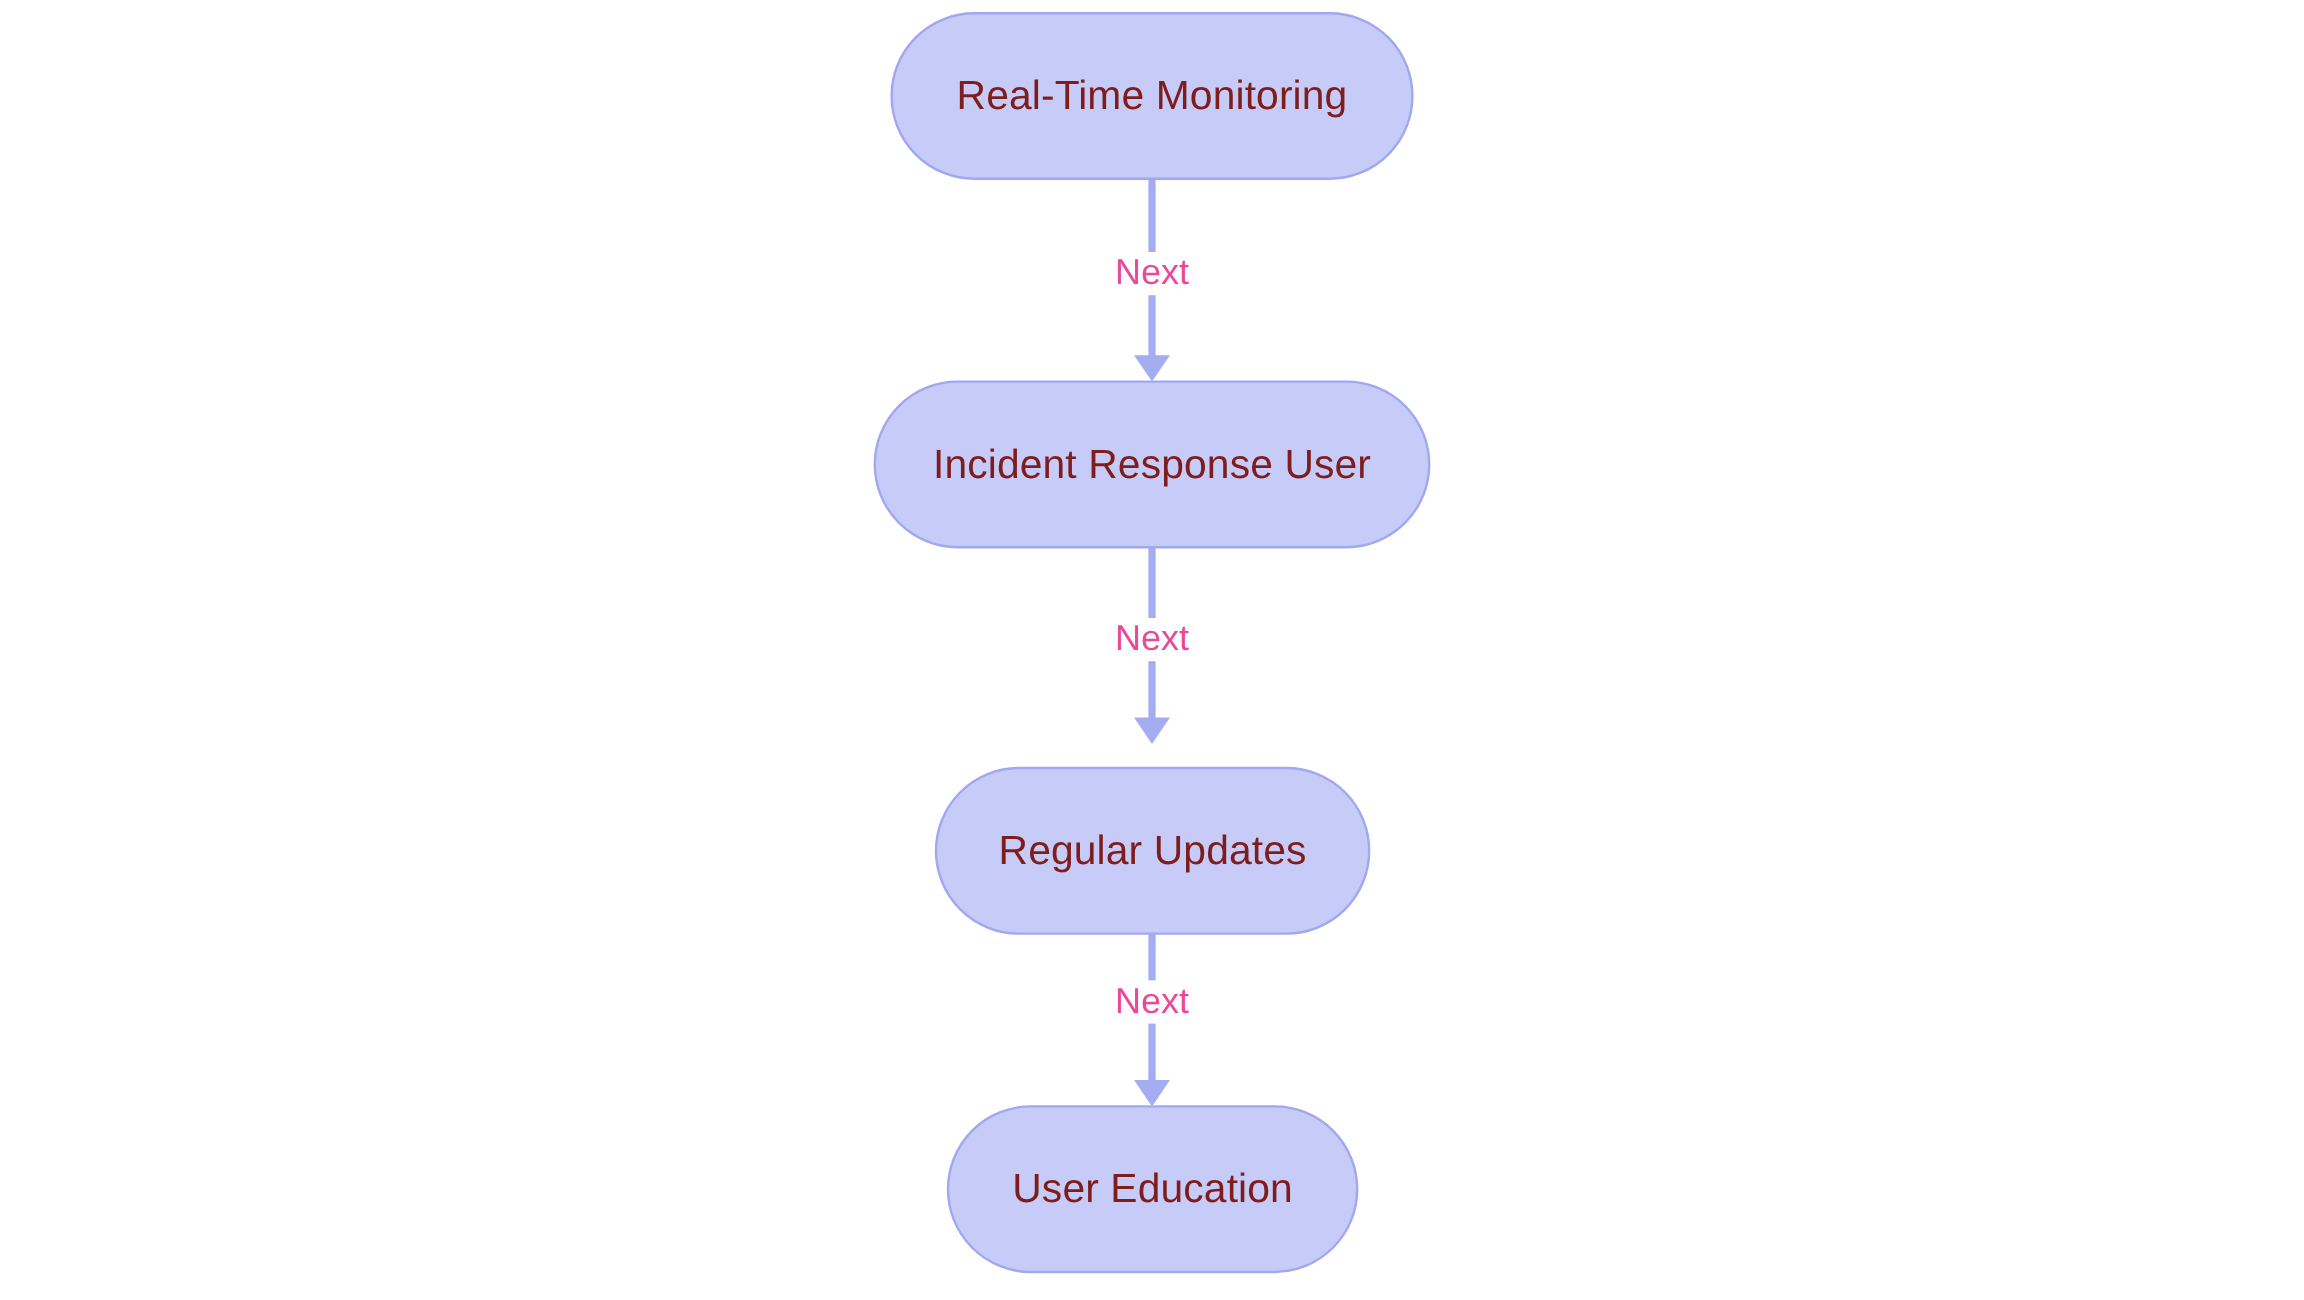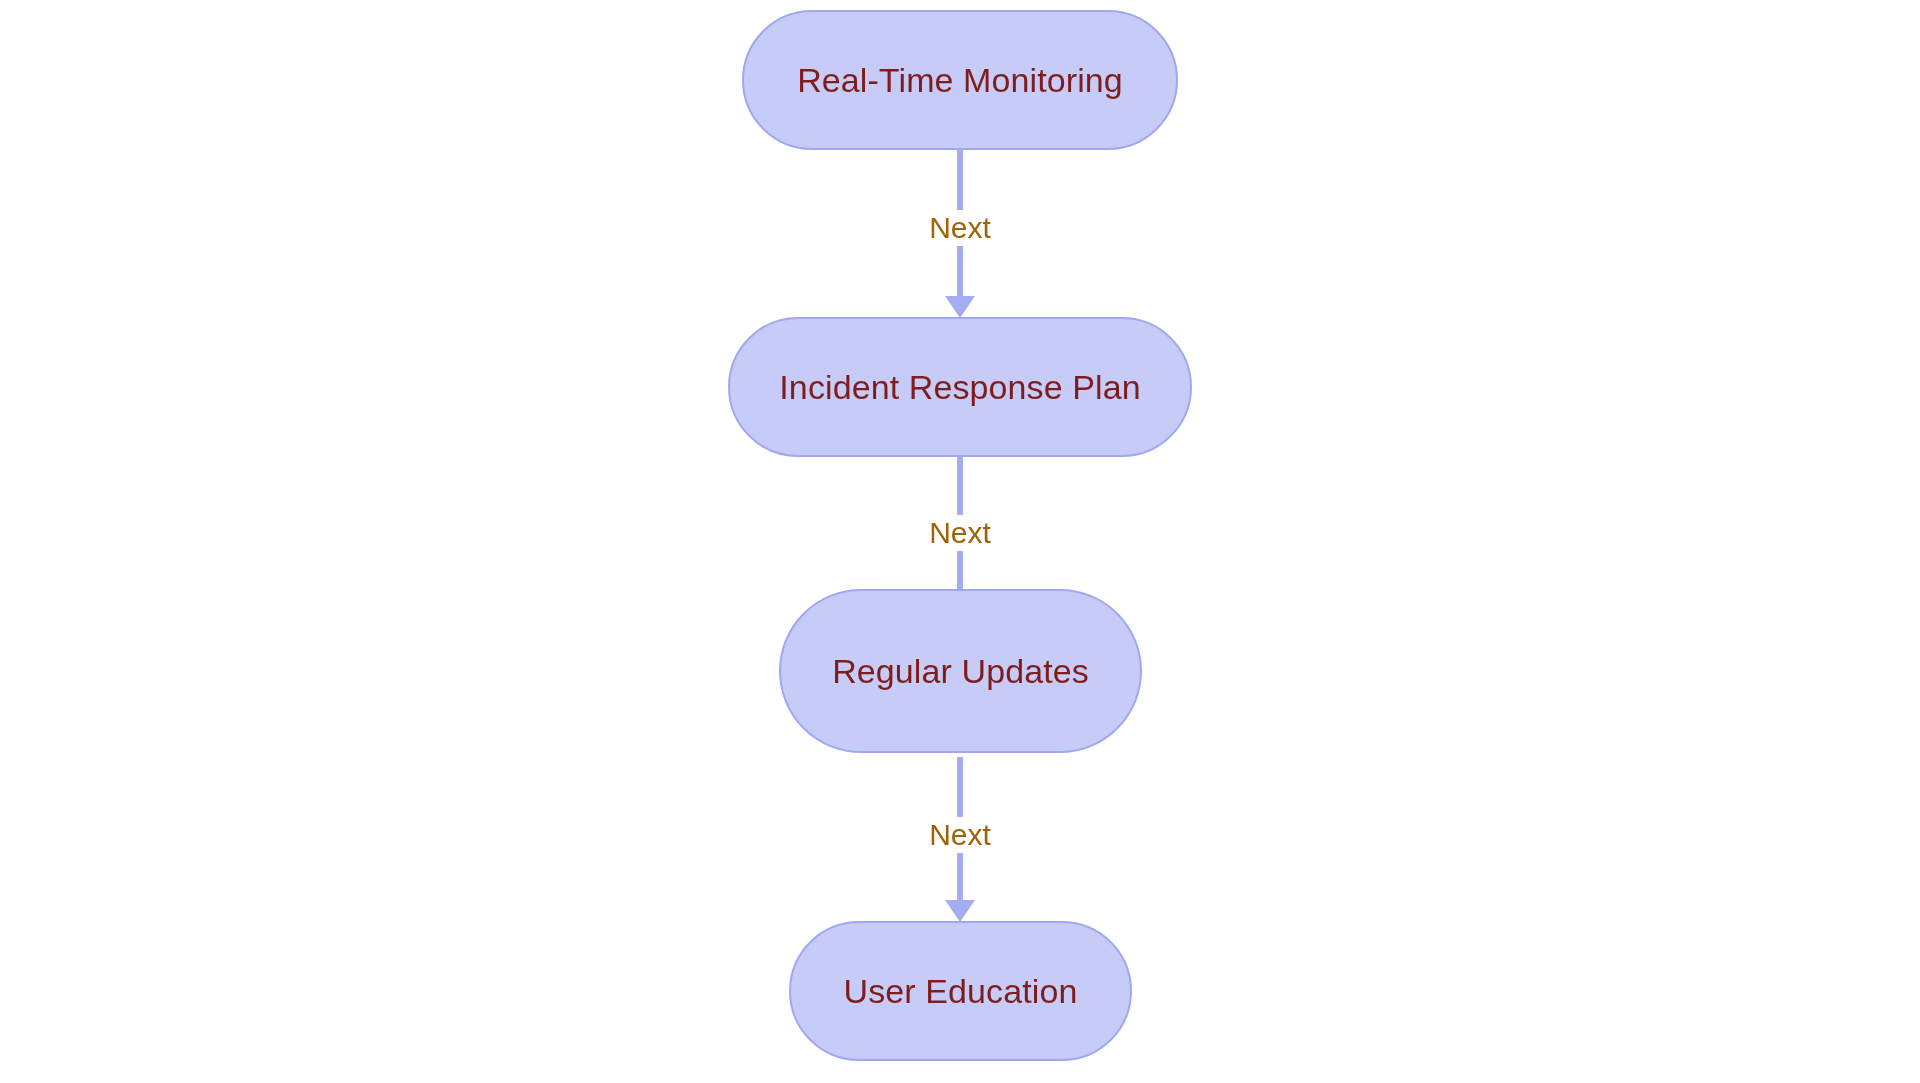--- a/index.html
+++ b/index.html
@@ -38,21 +38,21 @@
     font-size: 34px;
     font-weight: 400;
     line-height: 1;
     white-space: nowrap;
     letter-spacing: 0.1px;
   }
 
   
   #node-0 { left: 742px; top: 10px;   width: 436px; height: 140px; }
   #node-1 { left: 728px; top: 317px;  width: 464px; height: 140px; }
-  #node-2 { left: 779px; top: 589px;  width: 363px; height: 164px; }
+  #node-2 { left: 779px; top: 639px;  width: 363px; height: 140px; }
   #node-3 { left: 789px; top: 921px;  width: 343px; height: 140px; }
 
   
   .edge {
     position: absolute;
     z-index: 1;
   }
   .edge-line {
     position: absolute;
     left: 50%;
@@ -68,21 +68,21 @@
     height: 0;
     border-left: 15px solid transparent;
     border-right: 15px solid transparent;
     border-top: 22px solid #a5adf2;
   }
   .edge-label {
     position: absolute;
     left: 50%;
     transform: translateX(-50%);
     background: #ffffff;
-    color: #a16207;
+    color: #ec4899;
     font-family: "Liberation Sans", sans-serif;
     font-size: 30px;
     line-height: 1;
     padding: 3px 8px;
     white-space: nowrap;
     z-index: 2;
   }
 
   
   #edge-0 { left: 930px; top: 148px; width: 60px; height: 172px; }
@@ -111,21 +111,21 @@
     <span class="node-label">Real-Time Monitoring</span>
   </div>
 
   <div class="edge" id="edge-0">
     <div class="edge-line"></div>
     <div class="edge-arrow"></div>
     <div class="edge-label">Next</div>
   </div>
 
   <div class="node" id="node-1">
-    <span class="node-label">Incident Response Plan</span>
+    <span class="node-label">Incident Response User</span>
   </div>
 
   <div class="edge" id="edge-1">
     <div class="edge-line"></div>
     <div class="edge-arrow"></div>
     <div class="edge-label">Next</div>
   </div>
 
   <div class="node" id="node-2">
     <span class="node-label">Regular Updates</span>

